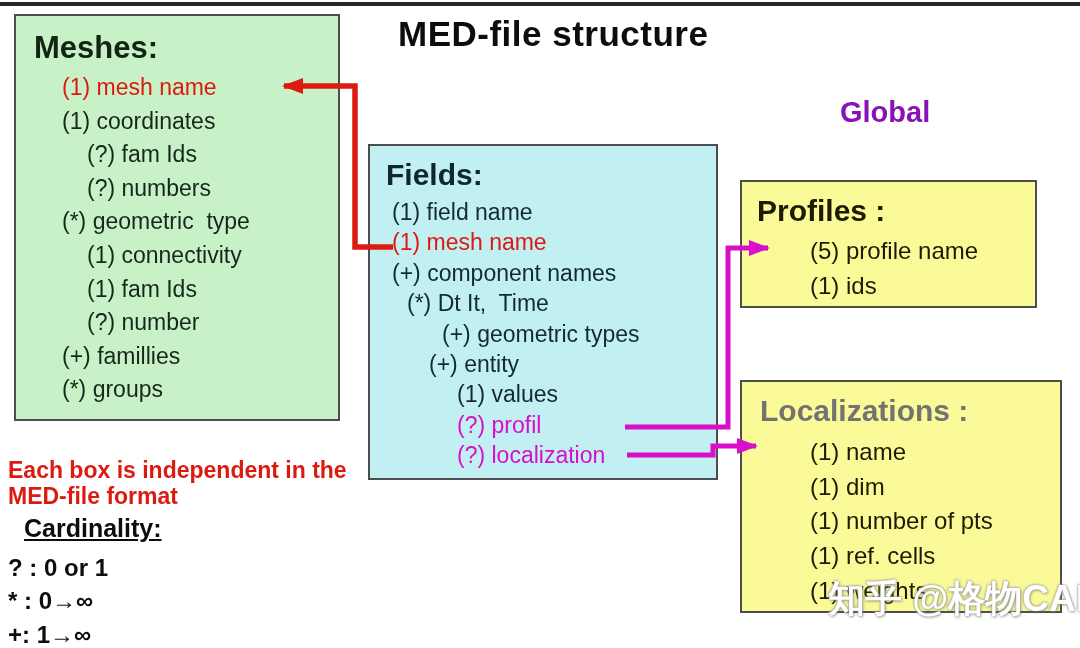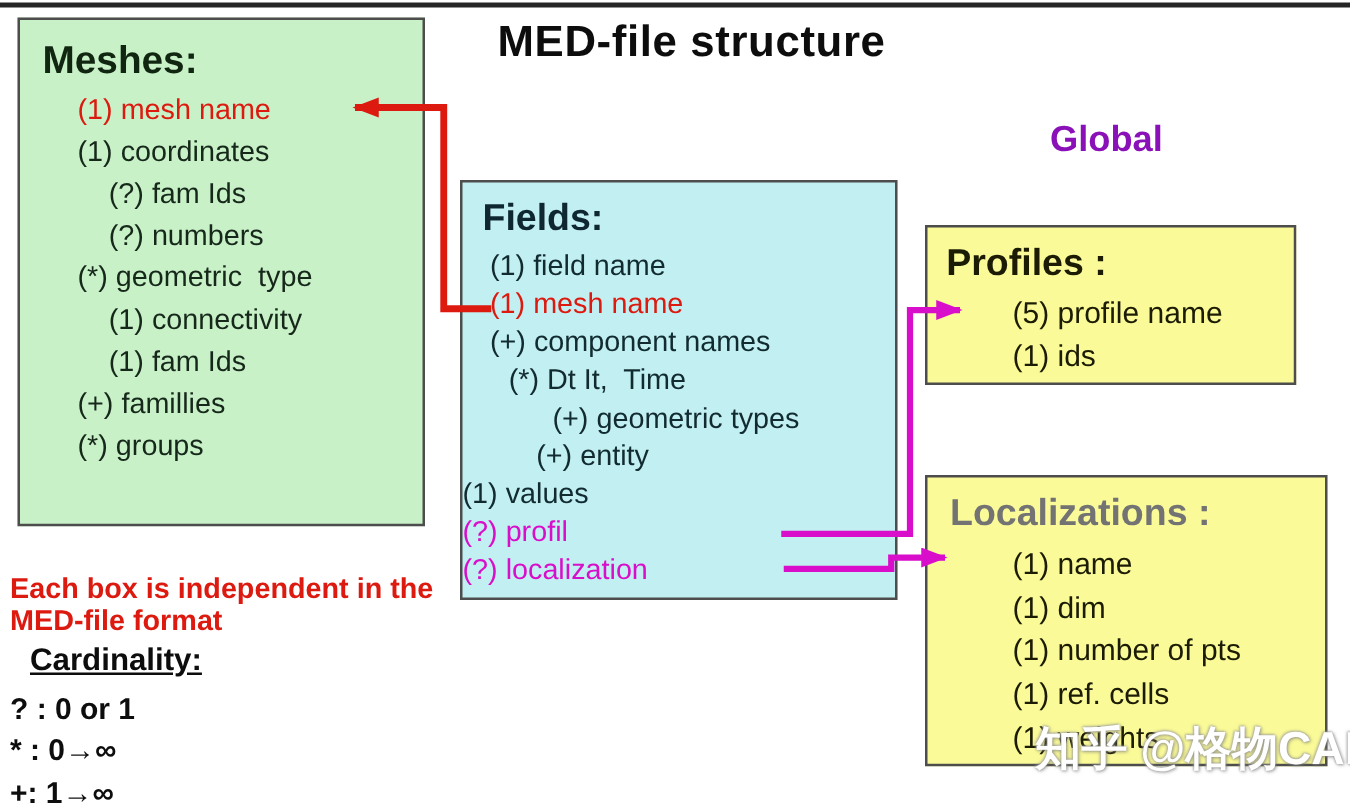--- a/index.html
+++ b/index.html
@@ -46,21 +46,21 @@
   .box.meshes .ind2 { padding-left: 71px; }
 
   
   .box.fields { left: 368px; top: 144px; width: 350px; height: 336px; background: var(--cyan_box); }
   .box.fields .box-title { margin: 11px 0 0 16px; font-size: 30px; line-height: 36px; color: #0e2730; }
   .box.fields .items { margin-top: 4px; font-size: 23px; line-height: 30.4px; color: #112b31; }
   .box.fields .ind0 { padding-left: 22px; }
   .box.fields .ind1 { padding-left: 37px; }
   .box.fields .ind2 { padding-left: 59px; }
   .box.fields .ind3 { padding-left: 72px; }
-  .box.fields .ind4 { }
+  .box.fields .ind4 { padding-left: 87px; }
 
   
   .box.profiles { left: 740px; top: 180px; width: 297px; height: 128px; background: var(--yellow_box); }
   .box.profiles .box-title { margin: 11px 0 0 15px; font-size: 30px; line-height: 36px; color: #1c1c05; }
   .box.profiles .items { margin-top: 4px; font-size: 24px; line-height: 35px; color: #1c1c05; }
   .box.profiles .ind1 { padding-left: 68px; }
 
   
   .box.localizations { left: 740px; top: 380px; width: 322px; height: 233px; background: var(--yellow_box); }
   .box.localizations .box-title { margin: 11px 0 0 18px; font-size: 30px; line-height: 36px; color: #737373; }
@@ -113,20 +113,21 @@
 <div class="box meshes">
   <h2 class="box-title">Meshes:</h2>
   <div class="items">
       <div class="item ind1 c-red">(1) mesh name</div>
       <div class="item ind1">(1) coordinates</div>
       <div class="item ind2">(?) fam Ids</div>
       <div class="item ind2">(?) numbers</div>
       <div class="item ind1">(*) geometric  type</div>
       <div class="item ind2">(1) connectivity</div>
       <div class="item ind2">(1) fam Ids</div>
+      <div class="item ind2">(?) number</div>
       <div class="item ind1">(+) famillies</div>
       <div class="item ind1">(*) groups</div>
     </div>
 </div>
 
 <div class="box fields">
   <h2 class="box-title">Fields:</h2>
   <div class="items">
       <div class="item ind0">(1) field name</div>
       <div class="item ind0 c-red">(1) mesh name</div>

